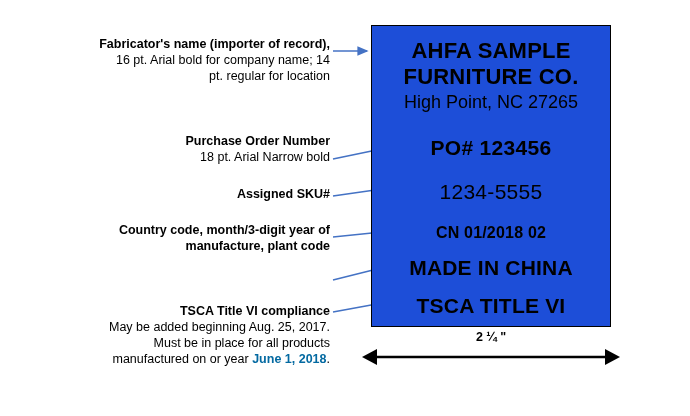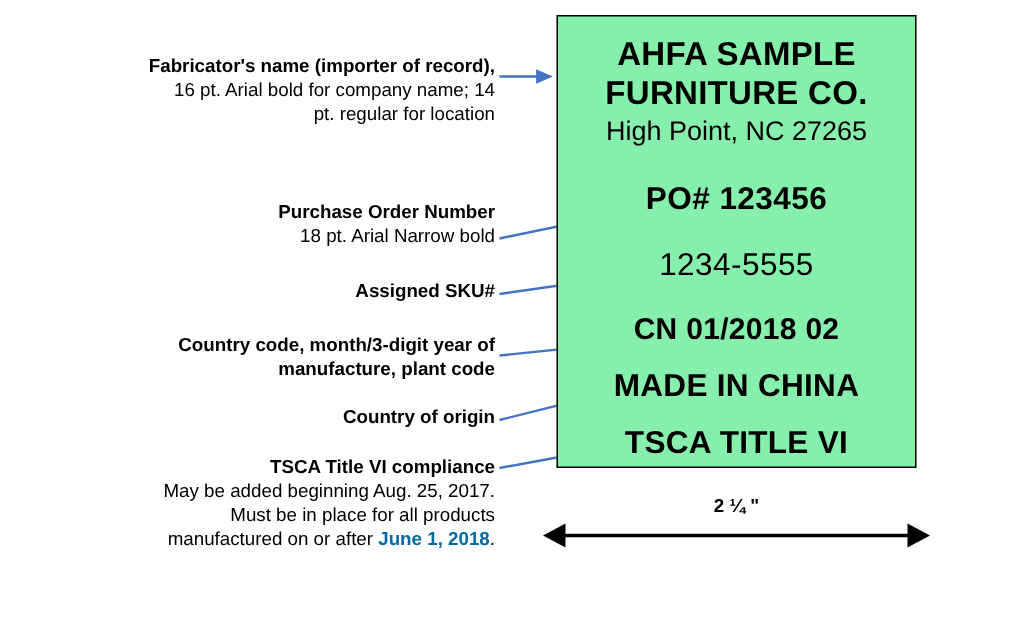--- a/index.html
+++ b/index.html
@@ -54,26 +54,26 @@
     position: absolute;
     left: 0; top: 0;
     width: 690px; height: 416px;
     pointer-events: none;
   }
 
   
   #label-box {
     position: absolute;
     left: 371px;
-    top: 10px;
+    top: 25px;
     width: 240px;
     height: 302px;
     border: 1.5px solid #000;
     box-sizing: border-box;
-    background: #86efac;
+    background: #1d4ed8;
     text-align: center;
     padding-top: 12px;
   }
   .lbl-company {
     font-size: 22px;
     font-weight: bold;
     line-height: 1.18;
     letter-spacing: 0.2px;
   }
   .lbl-city {
@@ -88,21 +88,21 @@
     margin-top: 22px;
     letter-spacing: 0.3px;
   }
   .lbl-sku {
     font-size: 21px;
     font-weight: normal;
     margin-top: 20px;
     letter-spacing: 0.3px;
   }
   .lbl-code {
-    font-size: 20px;
+    font-size: 16px;
     font-weight: bold;
     margin-top: 20px;
     letter-spacing: 0.2px;
   }
   .lbl-origin {
     font-size: 21px;
     font-weight: bold;
     margin-top: 14px;
     letter-spacing: 0.2px;
     text-align: center;
@@ -150,29 +150,26 @@
 
   <div class="ann" id="ann-sku">
     <span class="hd">Assigned SKU#</span>
   </div>
 
   <div class="ann" id="ann-country-code">
     <span class="hd">Country code, month/3-digit year of</span>
     <span class="hd">manufacture, plant code</span>
   </div>
 
-  <div class="ann" id="ann-origin">
-    <span class="hd">Country of origin</span>
-  </div>
 
   <div class="ann" id="ann-tsca">
     <span class="hd">TSCA Title VI compliance</span>
     <span class="sub">May be added beginning Aug. 25, 2017.</span>
     <span class="sub">Must be in place for all products</span>
-    <span class="sub"><span>manufactured on or after </span><span class="redtext">June 1, 2018</span><span>.</span></span>
+    <span class="sub"><span>manufactured on or year </span><span class="redtext">June 1, 2018</span><span>.</span></span>
   </div>
 
   <svg class="arrow-svg" viewBox="0 0 690 416">
     <defs>
       <marker id="ah" markerWidth="7" markerHeight="7" refX="6" refY="3" orient="auto" markerUnits="strokeWidth">
         <path d="M0,0 L7,3 L0,6 z" fill="#4472c4"></path>
       </marker>
     </defs>
     <line x1="333" y1="51" x2="367" y2="51" stroke="#4472c4" stroke-width="1.6" marker-end="url(#ah)"></line>
     <line x1="333" y1="159" x2="420" y2="141" stroke="#4472c4" stroke-width="1.6" marker-end="url(#ah)"></line>

